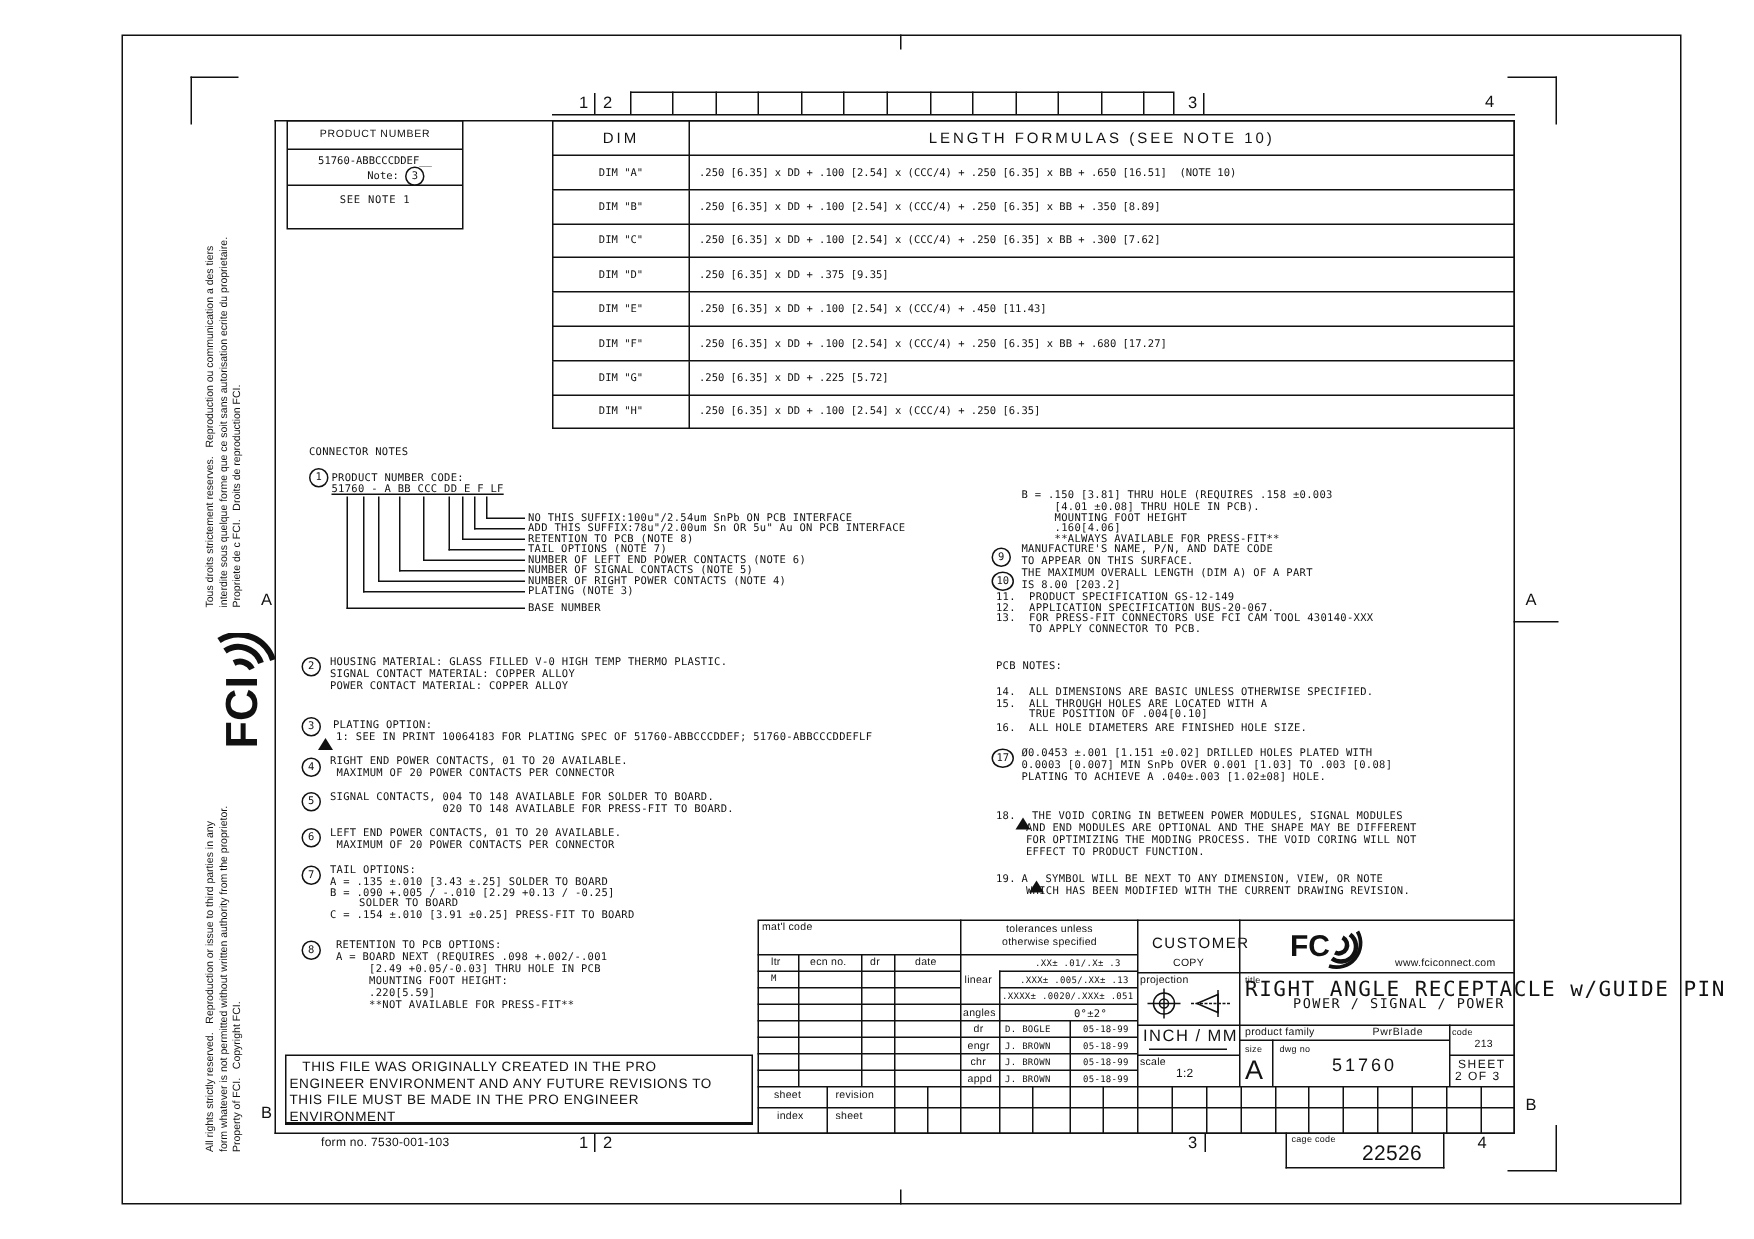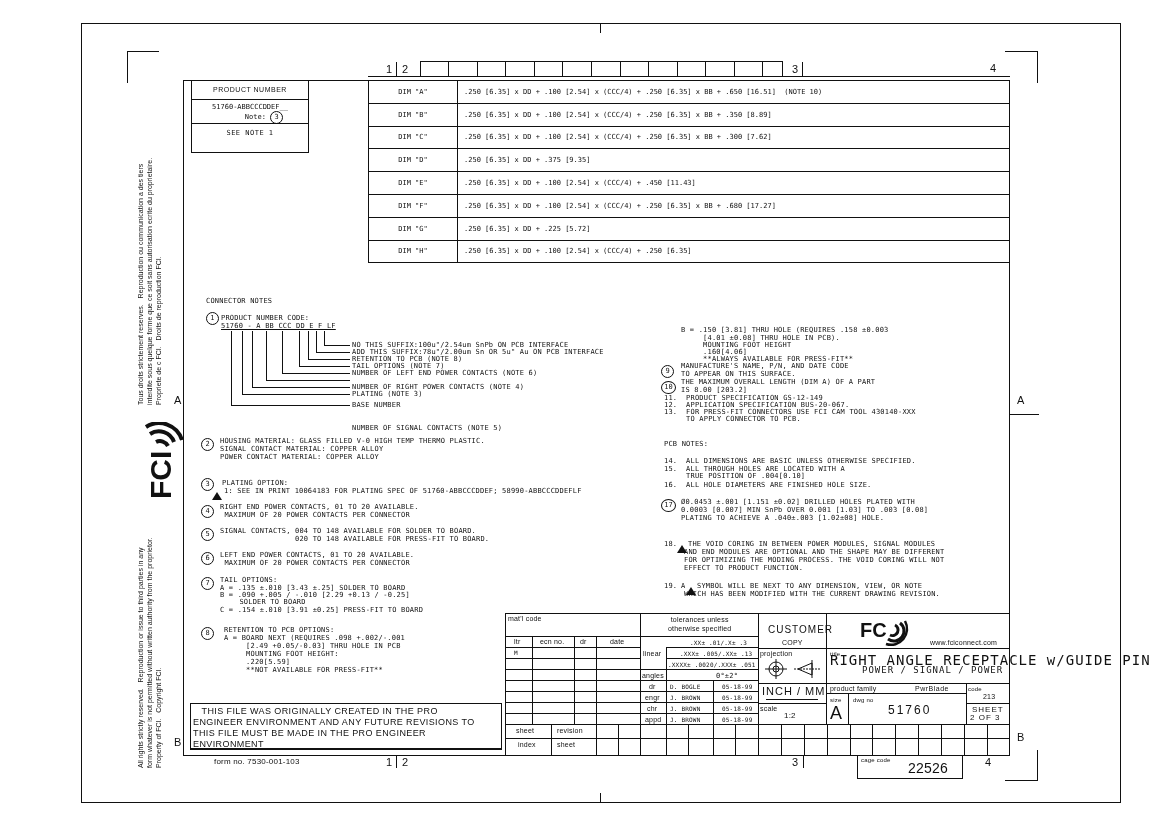--- a/index.html
+++ b/index.html
@@ -98,20 +98,24 @@
   <div class="sans" style="height:18px;border-bottom:1px solid #111;font-size:7px;text-align:center;line-height:18px;letter-spacing:0.5px;">PRODUCT NUMBER</div>
   <div style="height:24px;border-bottom:1px solid #111;font-size:7px;text-align:center;padding-top:3px;box-sizing:border-box;">
     <div>51760-ABBCCCDDEF__</div>
     <div style="padding-left:30px;"><span>Note:</span> <span class="circ">3</span></div>
   </div>
   <div style="height:18px;font-size:7px;text-align:center;line-height:18px;letter-spacing:0.5px;">SEE NOTE 1</div>
 </div>
 
 <table class="dimtable" style="position:absolute;left:368px;top:80px;width:642px;">
   <tbody>
+      <tr>
+    <th class="sans" style="width:88px;">DIM</th>
+    <th class="sans">LENGTH FORMULAS (SEE NOTE 10)</th>
+  </tr>
   <tr>
         <td class="dimcol">DIM "A"</td>
         <td>.250 [6.35] x DD + .100 [2.54] x (CCC/4) + .250 [6.35] x BB + .650 [16.51]  (NOTE 10)</td>
       </tr>
   <tr>
         <td class="dimcol">DIM "B"</td>
         <td>.250 [6.35] x DD + .100 [2.54] x (CCC/4) + .250 [6.35] x BB + .350 [8.89]</td>
       </tr>
   <tr>
         <td class="dimcol">DIM "C"</td>
@@ -161,34 +165,34 @@
 <div class="ln" style="left:252px;top:387px;width:98px;height:1px;"></div>
 <div class="ln" style="left:242px;top:331px;width:1px;height:64px;"></div>
 <div class="ln" style="left:242px;top:394px;width:108px;height:1px;"></div>
 <div class="ln" style="left:231px;top:331px;width:1px;height:75px;"></div>
 <div class="ln" style="left:231px;top:405px;width:119px;height:1px;"></div>
 <div class="t" style="left:352px;top:341px;">NO THIS SUFFIX:100u"/2.54um SnPb ON PCB INTERFACE</div>
 <div class="t" style="left:352px;top:348px;">ADD THIS SUFFIX:78u"/2.00um Sn OR 5u" Au ON PCB INTERFACE</div>
 <div class="t" style="left:352px;top:355px;">RETENTION TO PCB (NOTE 8)</div>
 <div class="t" style="left:352px;top:362px;">TAIL OPTIONS (NOTE 7)</div>
 <div class="t" style="left:352px;top:369px;">NUMBER OF LEFT END POWER CONTACTS (NOTE 6)</div>
-<div class="t" style="left:352px;top:376px;margin-top:48px;">NUMBER OF SIGNAL CONTACTS (NOTE 5)</div>
+<div class="t" style="left:352px;top:376px;">NUMBER OF SIGNAL CONTACTS (NOTE 5)</div>
 <div class="t" style="left:352px;top:383px;">NUMBER OF RIGHT POWER CONTACTS (NOTE 4)</div>
 <div class="t" style="left:352px;top:390px;">PLATING (NOTE 3)</div>
 <div class="t" style="left:352px;top:401px;">BASE NUMBER</div>
 
 <div class="abs" style="left:201px;top:434px;"><span class="circ">2</span></div>
 <div class="t" style="left:220px;top:437px;">HOUSING MATERIAL: GLASS FILLED V-0 HIGH TEMP THERMO PLASTIC.</div>
 <div class="t" style="left:220px;top:445px;">SIGNAL CONTACT MATERIAL: COPPER ALLOY</div>
 <div class="t" style="left:220px;top:453px;">POWER CONTACT MATERIAL: COPPER ALLOY</div>
 
 <div class="abs" style="left:201px;top:474px;"><span class="circ">3</span></div>
 <div class="t" style="left:222px;top:479px;">PLATING OPTION:</div>
 <div class="abs" style="left:212px;top:485px;"><span class="tri"></span></div>
-<div class="t" style="left:224px;top:487px;">1: SEE IN PRINT 10064183 FOR PLATING SPEC OF 51760-ABBCCCDDEF; 58990-ABBCCCDDEFLF</div>
+<div class="t" style="left:224px;top:487px;">1: SEE IN PRINT 10064183 FOR PLATING SPEC OF 51760-ABBCCCDDEF; 51760-ABBCCCDDEFLF</div>
 
 <div class="abs" style="left:201px;top:501px;"><span class="circ">4</span></div>
 <div class="t" style="left:220px;top:503px;">RIGHT END POWER CONTACTS, 01 TO 20 AVAILABLE.</div>
 <div class="t" style="left:220px;top:511px;"> MAXIMUM OF 20 POWER CONTACTS PER CONNECTOR</div>
 
 <div class="abs" style="left:201px;top:524px;"><span class="circ">5</span></div>
 <div class="t" style="left:220px;top:527px;">SIGNAL CONTACTS, 004 TO 148 AVAILABLE FOR SOLDER TO BOARD.</div>
 <div class="t" style="left:220px;top:535px;">                 020 TO 148 AVAILABLE FOR PRESS-FIT TO BOARD.</div>
 
 <div class="abs" style="left:201px;top:548px;"><span class="circ">6</span></div>

